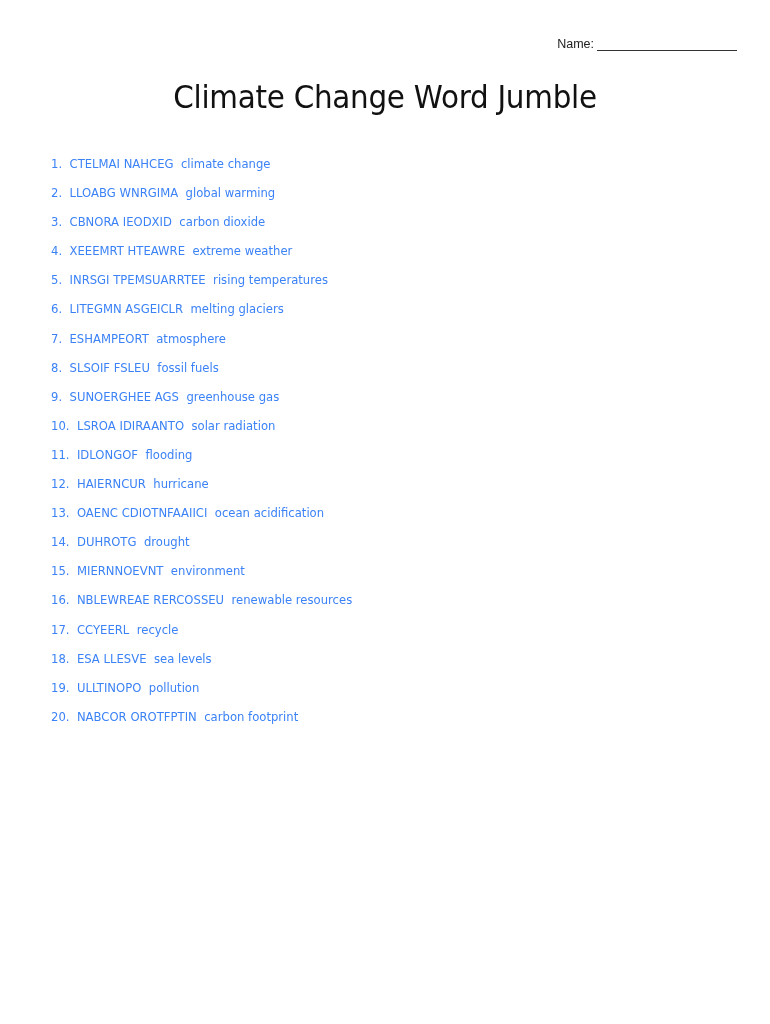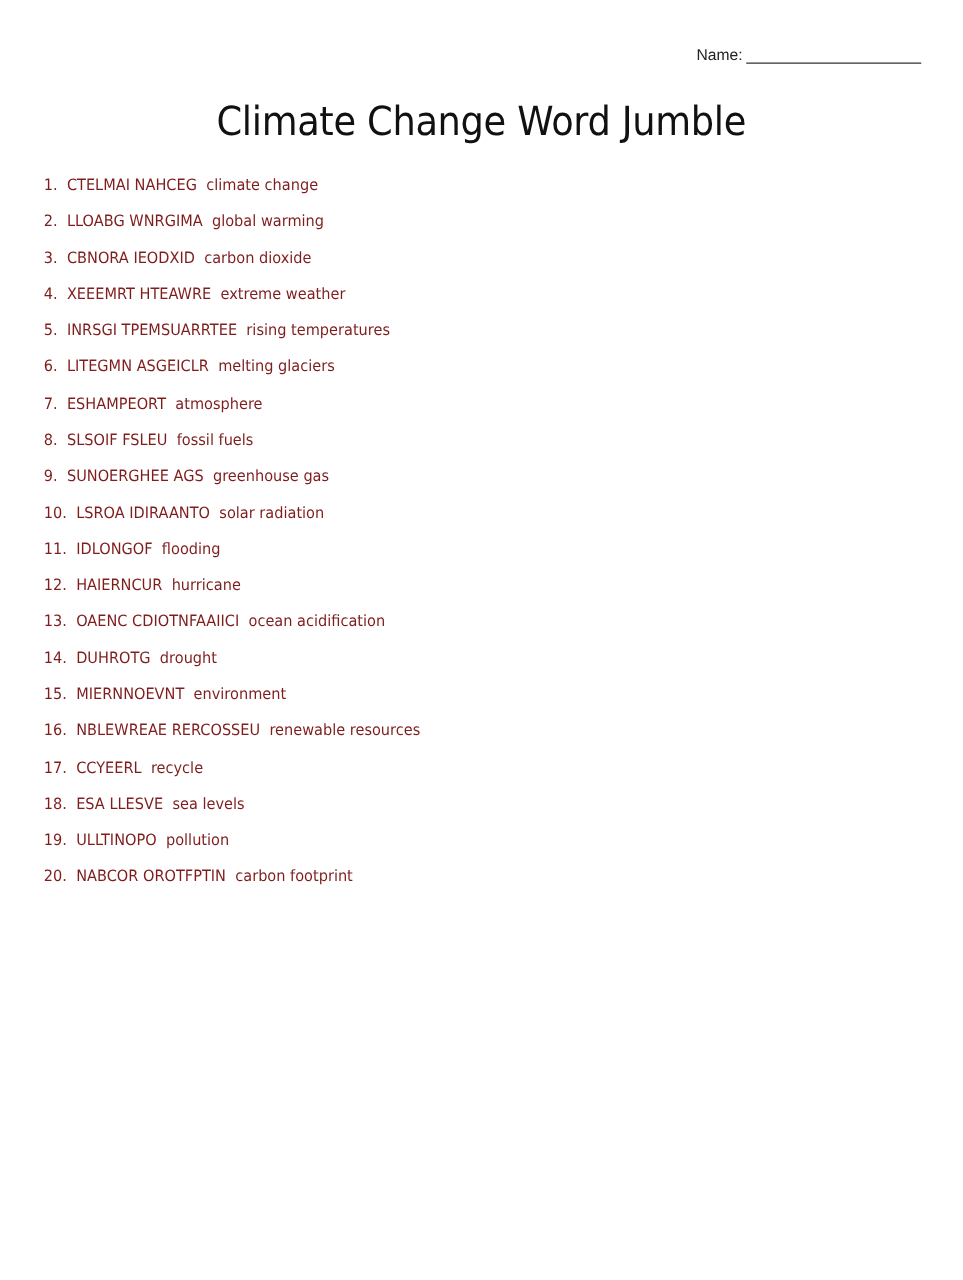--- a/index.html
+++ b/index.html
@@ -58,26 +58,26 @@
       color: #111;
       letter-spacing: -0.3px;
       transform: scaleX(0.92);
       transform-origin: center;
     }
 
     .jumble-list {
       position: absolute;
       top: 139px;
       left: 35px;
-      margin: 0;
+      margin: 16px;
       padding: 0;
       list-style: none;
       font-family: "DejaVu Sans", sans-serif;
       font-size: 12.5px;
-      color: #7f1d1d;
+      color: #3b82f6;
     }
     .jumble-item {
       height: 29.1px;
       line-height: 18px;
       white-space: nowrap;
       transform: scaleX(0.93);
       transform-origin: left center;
     }
     .jumble-item span + span { margin-left: 4px; }
   </style>

